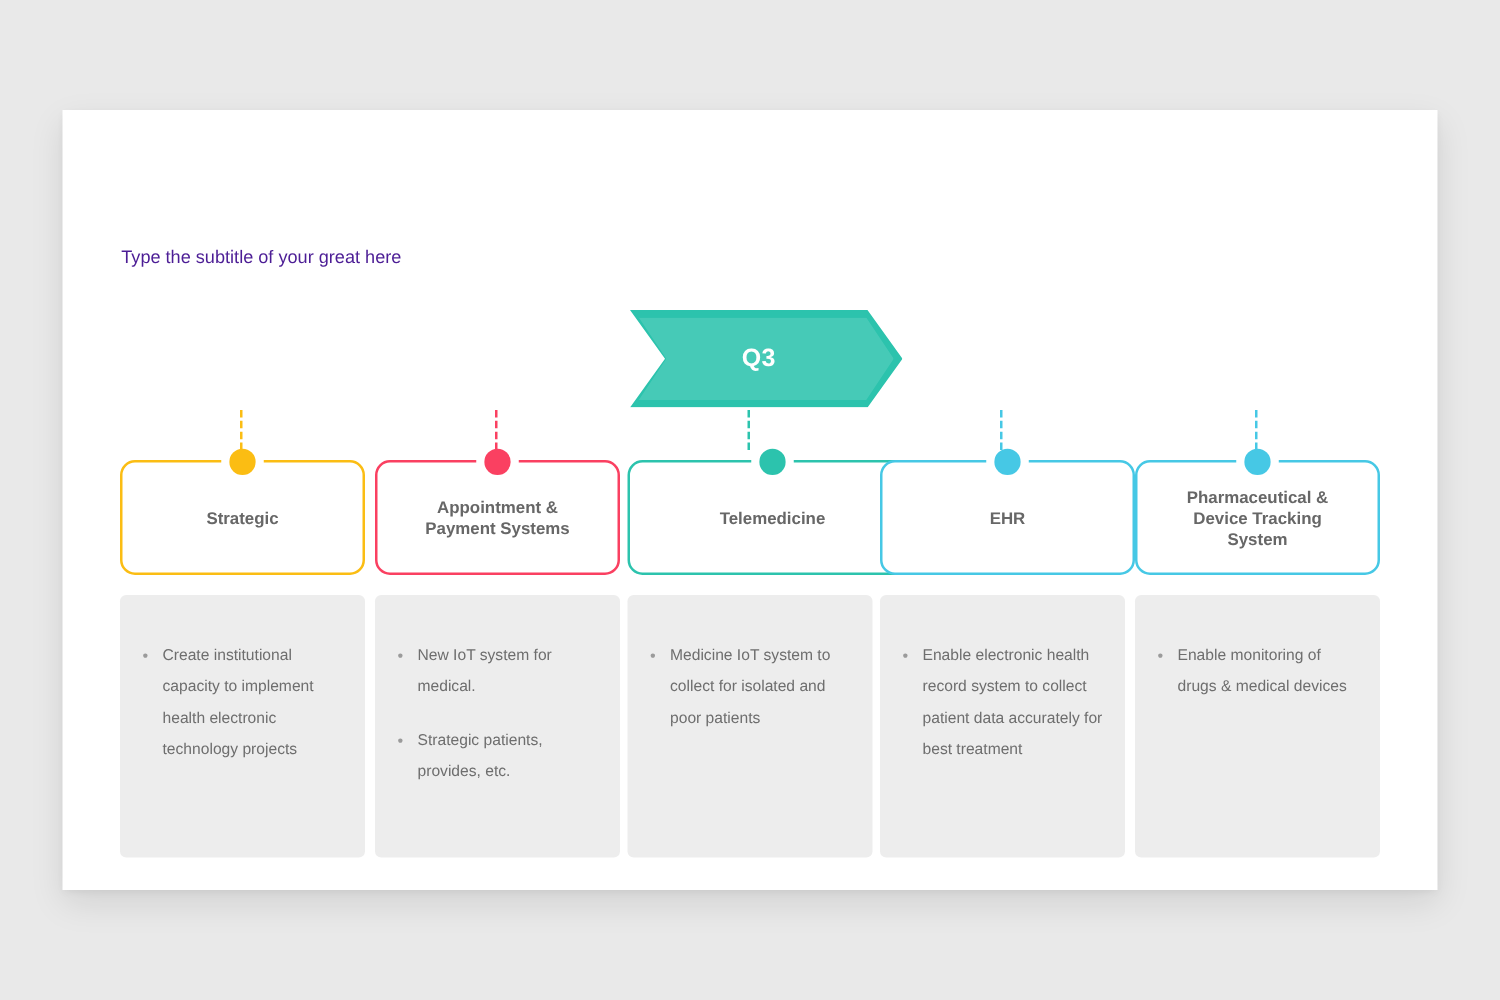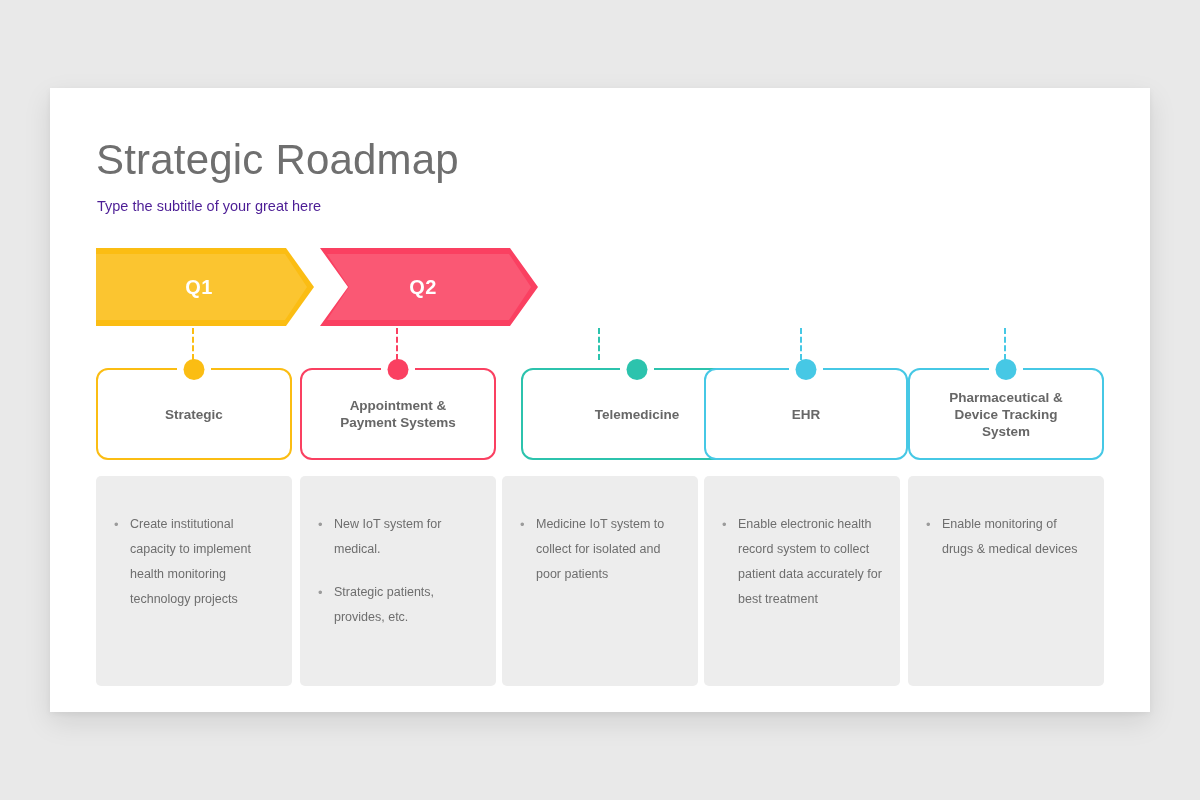--- a/index.html
+++ b/index.html
@@ -170,33 +170,27 @@
     color: #6e6e6e;
     font-size: 12.5px;
     line-height: 25px;
   }
 </style>
 </head>
 <body>
 
 <div id="slide">
 
-  <div id="title">Strategic Roadmap</div>
   <div id="subtitle">Type the subtitle of your great here</div>
 
   <div id="chevron-band">
-      <div class="chev first" style="left: 0px; width: 218px;">
-        <div class="chev-outer" style="background: rgb(251, 189, 19);"></div>
+      <div class="chev" style="left: 408px; width: 218px;">
+        <div class="chev-outer" style="background: rgb(44, 195, 173);"></div>
         <div class="chev-inner" style="background: rgba(255, 255, 255, 0.22);"></div>
-        <div class="chev-label">Q1</div>
-      </div>
-      <div class="chev" style="left: 224px; width: 218px;">
-        <div class="chev-outer" style="background: rgb(250, 64, 97);"></div>
-        <div class="chev-inner" style="background: rgba(255, 255, 255, 0.22);"></div>
-        <div class="chev-label">Q2</div>
+        <div class="chev-label">Q3</div>
       </div>
     </div>
 
   <div id="connectors">
       <div class="connector" style="left: 142px; top: 240px; border-left-color: rgb(251, 189, 19);"></div>
       <div class="connector" style="left: 346px; top: 240px; border-left-color: rgb(250, 64, 97);"></div>
       <div class="connector" style="left: 548px; top: 240px; border-left-color: rgb(44, 195, 173);"></div>
       <div class="connector" style="left: 750px; top: 240px; border-left-color: rgb(70, 200, 229);"></div>
       <div class="connector" style="left: 954px; top: 240px; border-left-color: rgb(70, 200, 229);"></div>
     </div>
@@ -206,21 +200,21 @@
         <div class="node-gap"></div>
         <div class="node-dot" style="background: rgb(251, 189, 19);"></div>
         <div class="node-label">Strategic</div>
       </div>
       <div class="node-box" style="left: 250px; width: 196px; border-color: rgb(250, 64, 97);">
         <div class="node-gap"></div>
         <div class="node-dot" style="background: rgb(250, 64, 97);"></div>
         <div class="node-label">Appointment &amp;
 Payment Systems</div>
       </div>
-      <div class="node-box" style="left: 471px; width: 232px; border-color: rgb(44, 195, 173);">
+      <div class="node-box" style="left: 452px; width: 232px; border-color: rgb(44, 195, 173);">
         <div class="node-gap"></div>
         <div class="node-dot" style="background: rgb(44, 195, 173);"></div>
         <div class="node-label">Telemedicine</div>
       </div>
       <div class="node-box" style="left: 654px; width: 204px; border-color: rgb(70, 200, 229);">
         <div class="node-gap"></div>
         <div class="node-dot" style="background: rgb(70, 200, 229);"></div>
         <div class="node-label">EHR</div>
       </div>
       <div class="node-box" style="left: 858px; width: 196px; border-color: rgb(70, 200, 229);">
@@ -229,21 +223,21 @@
         <div class="node-label">Pharmaceutical &amp;
 Device Tracking
 System</div>
       </div>
     </div>
 
   <div id="panels">
       <div class="info-panel" style="left: 46px; width: 196px;">
         <div class="bullet-row">
           <div class="bullet-dot">•</div>
-          <div class="bullet-text">Create institutional capacity to implement health monitoring technology projects</div>
+          <div class="bullet-text">Create institutional capacity to implement health electronic technology projects</div>
         </div>
       </div>
       <div class="info-panel" style="left: 250px; width: 196px;">
         <div class="bullet-row">
           <div class="bullet-dot">•</div>
           <div class="bullet-text">New IoT system for medical.</div>
         </div>
         <div class="bullet-row">
           <div class="bullet-dot">•</div>
           <div class="bullet-text">Strategic patients, provides, etc.</div>

